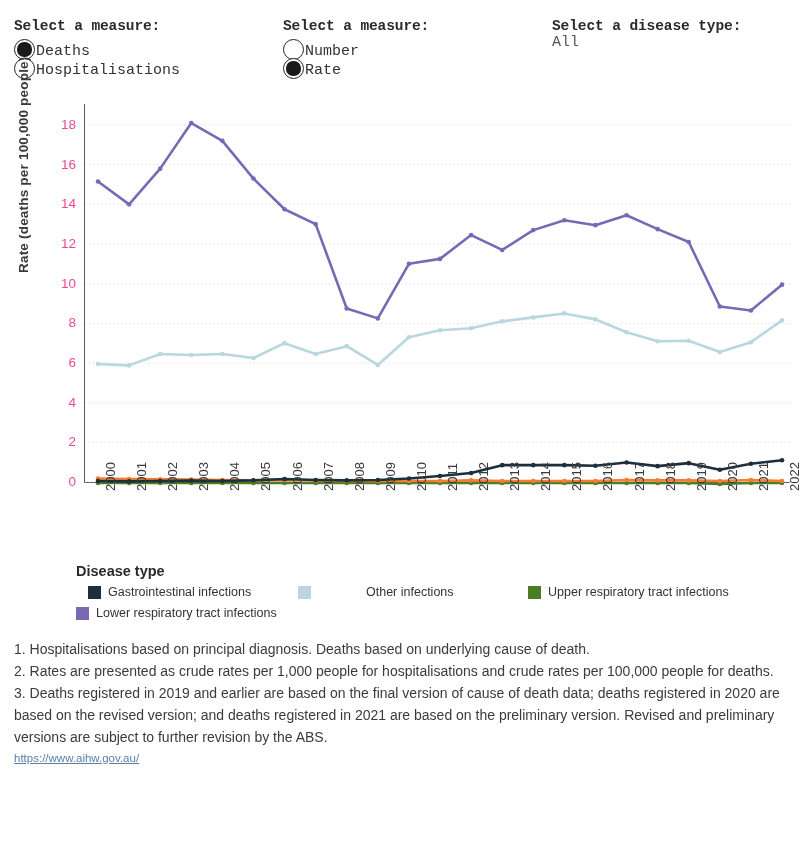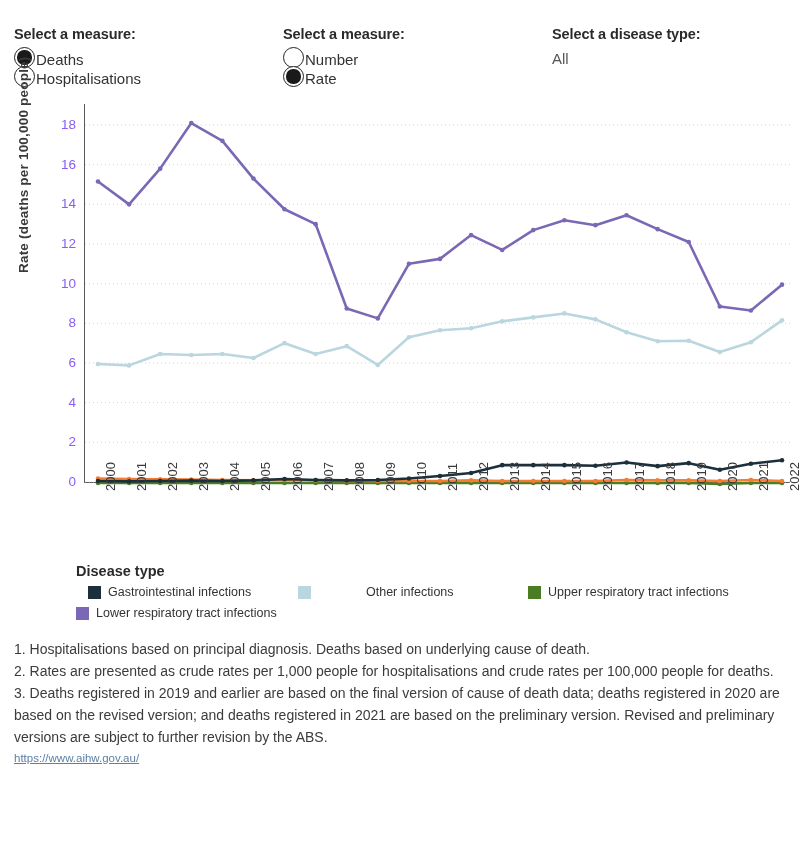--- a/index.html
+++ b/index.html
@@ -7,51 +7,51 @@
     margin: 0; padding: 0;
     width: 800px; height: 850px;
     background: #ffffff;
     font-family: "Liberation Sans", sans-serif;
     color: #333333;
     overflow: hidden;
   }
   .page { position: relative; width: 800px; height: 850px; }
 
   
-  .controls { position: absolute; left: 0; top: 12px; width: 796px; height: 95px; }
+  .controls { position: absolute; left: 0; top: 4px; width: 796px; height: 95px; font-family: Liberation Mono, monospace; }
   .ctrl-group { position: absolute; top: 14px; }
   .ctrl-title {
     font-size: 14.5px; font-weight: bold; color: #2a2a2a;
     letter-spacing: -0.1px; white-space: nowrap;
   }
   .radio-row { display: flex; align-items: flex-end; margin-top: 5px; }
   .radio {
     width: 21px; height: 21px; border-radius: 50%;
     border: 1.6px solid #222; background: #fff;
     flex: 0 0 auto; position: relative;
   }
   .radio.on::after {
     content: ""; position: absolute;
     left: 2.4px; top: 2.4px; right: 2.4px; bottom: 2.4px;
     border-radius: 50%; background: #1a1a1a;
   }
   .radio-label { font-size: 15px; color: #333; margin-left: 1px; white-space: nowrap; }
-  .plain-value { font-size: 15px; color: #555; margin-top: 8px; }
+  .plain-value { font-size: 15px; color: #555; margin-top: 0; }
 
   
   .chart-wrap { position: absolute; left: 0; top: 95px; width: 800px; height: 460px; }
   .ylabel {
     position: absolute; left: 16px; top: 178px;
     transform: rotate(-90deg); transform-origin: left top;
     font-size: 13.5px; font-weight: bold; color: #3a3a3a;
     white-space: nowrap; letter-spacing: 0.2px;
   }
   .ytick {
     position: absolute; right: 0; width: 40px; text-align: right;
-    font-size: 13.5px; color: #8b5cf6;
+    font-size: 13.5px; color: #ec4899;
   }
   .ytick-col { position: absolute; left: 28px; top: 0; width: 48px; height: 400px; }
   .plot {
     position: absolute; left: 84px; top: 9px;
     width: 706px; height: 392px;
   }
   .plot .axis-left {
     position: absolute; left: 0; top: 0; width: 1.4px; height: 379px;
     background: #5a5a5a;
   }

